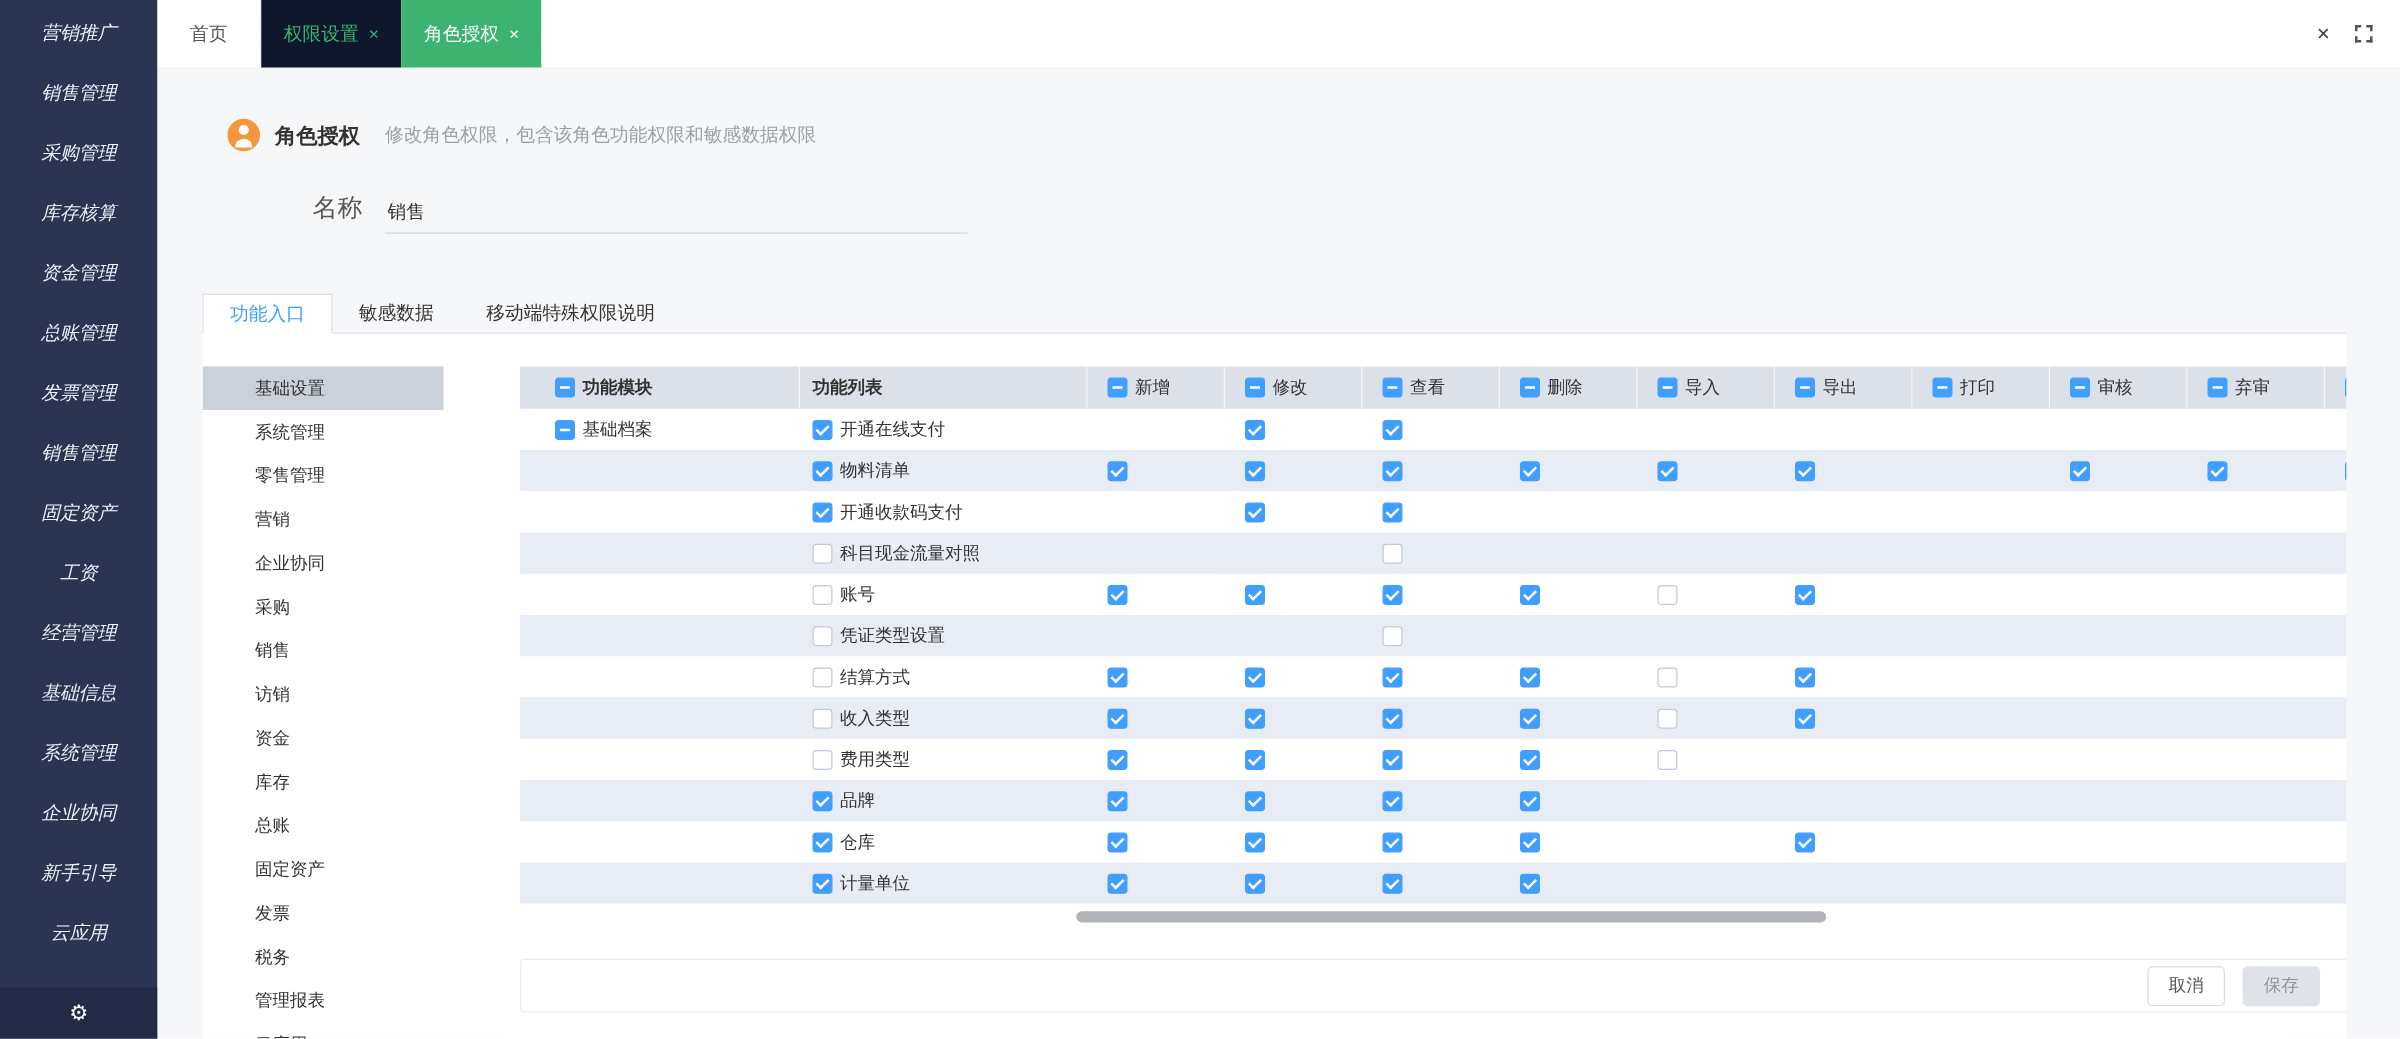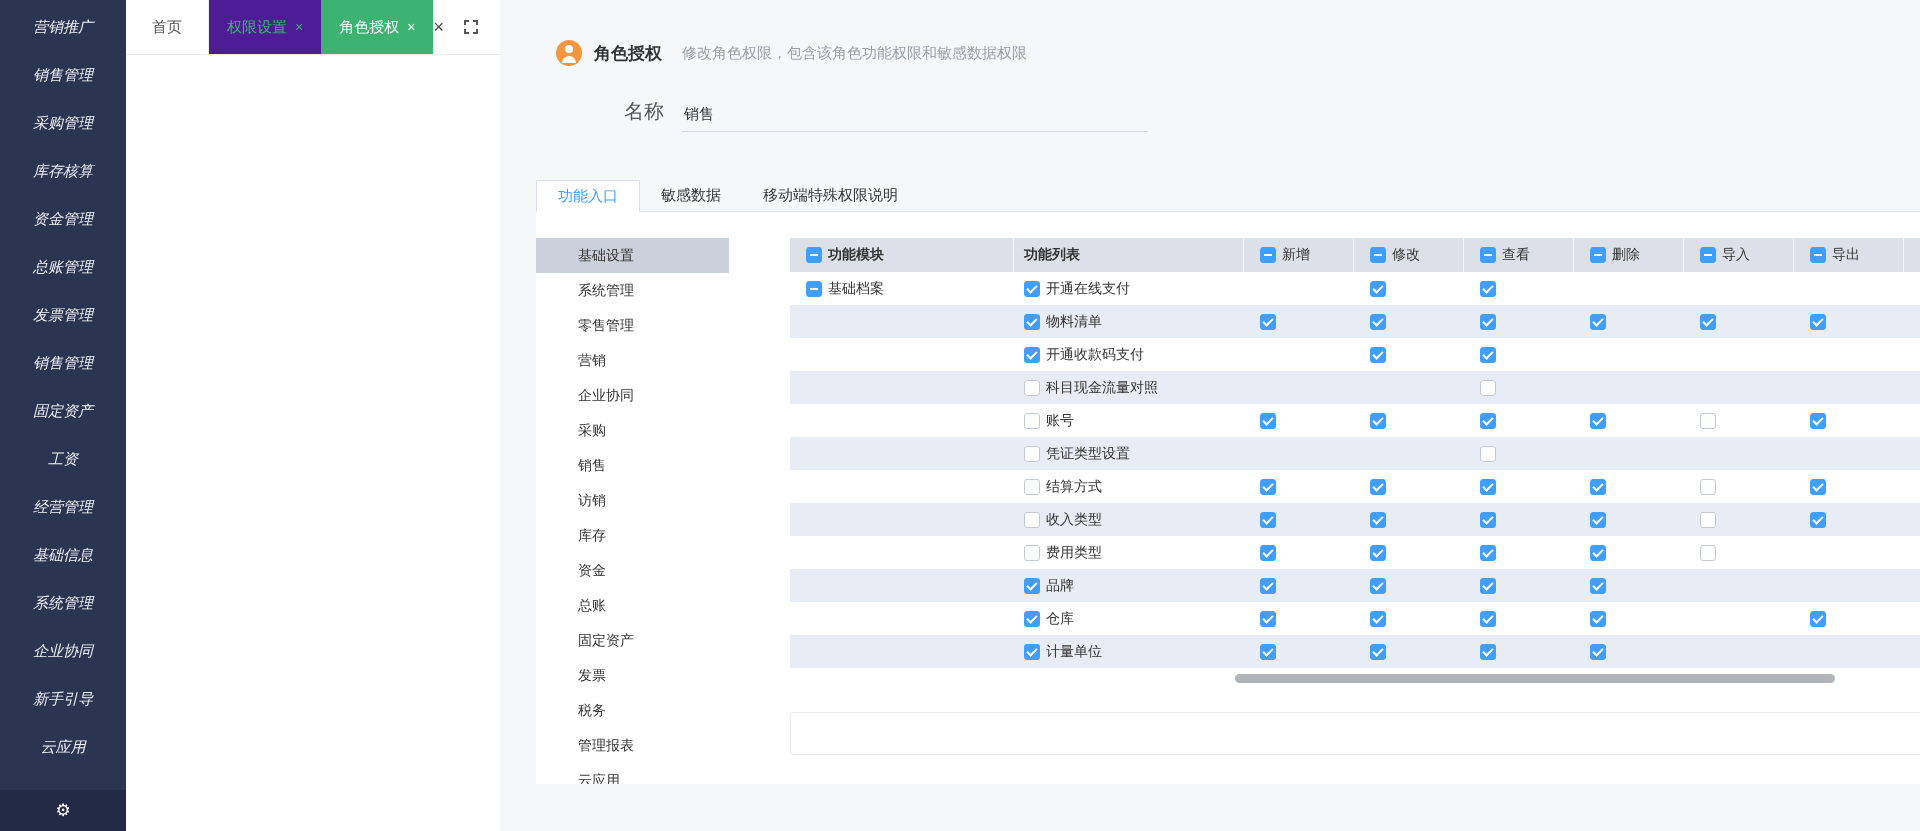--- a/index.html
+++ b/index.html
@@ -7,27 +7,27 @@
   body{font-family:"Liberation Sans","DejaVu Sans",sans-serif;font-size:15px;color:#333;overflow:hidden;background:#fff;}
   .app{display:flex;width:1920px;height:831px;}
 
   
   .sidebar{width:126px;flex:none;background:#2b3450;display:flex;flex-direction:column;font-style:italic;}
   .sidebar-menu{flex:1;padding-top:3px;overflow:hidden;}
   .sidebar-item{height:48px;line-height:48px;text-align:center;color:#eef1f8;font-size:15px;cursor:pointer;}
   .sidebar-gear{height:41px;background:#222a45;display:flex;align-items:center;justify-content:center;color:#fff;font-size:17px;cursor:pointer;}
 
   
-  .main{flex:1;display:flex;flex-direction:row;min-width:0;}
+  .main{flex:1;display:flex;flex-direction:column;min-width:0;}
   .tabbar{height:55px;background:#fff;display:flex;align-items:stretch;flex:none;border-bottom:1px solid #ebedf0;}
   .tab-strip{display:flex;align-items:stretch;}
   .tab{display:flex;align-items:center;font-size:15px;cursor:pointer;}
   .tab-home{padding:0 26px;color:#555;border-right:1px solid #efefef;}
   .page-tab{padding:0 18px;gap:8px;}
-  .tab-tint{background:#4c1d95;color:#3cb371;}
+  .tab-tint{background:#0f172a;color:#3cb371;}
   .tab-active{background:#3cb371;color:#fff;}
   .tab-close{font-size:14px;line-height:1;}
   .tabbar-right{margin-left:auto;display:flex;align-items:center;gap:20px;padding-right:22px;color:#333;}
   .close-x{font-size:18px;line-height:1;cursor:pointer;color:#444;}
   .fs-icon{position:relative;width:14px;height:14px;display:inline-block;cursor:pointer;}
   .fs-icon i{position:absolute;width:5px;height:5px;border:2px solid #555;display:block;}
   .fs-icon i:nth-child(1){top:0;left:0;border-right:none;border-bottom:none;}
   .fs-icon i:nth-child(2){top:0;right:0;border-left:none;border-bottom:none;}
   .fs-icon i:nth-child(3){bottom:0;left:0;border-right:none;border-top:none;}
   .fs-icon i:nth-child(4){bottom:0;right:0;border-left:none;border-top:none;}
@@ -56,21 +56,21 @@
   .menu-item.selected{background:#cbd1da;}
 
   .table-col{margin-left:33px;width:1489px;flex:none;display:flex;flex-direction:column;}
   .ptable{position:relative;width:1489px;height:430px;overflow:hidden;}
   .tinner{width:1554px;}
   .thead-row{display:flex;height:34px;background:#dce1e9;}
   .thead-row .cell{border-right:1px solid rgba(255,255,255,.65);height:100%;}
   .trow{display:flex;height:33px;align-items:center;}
   .trow.striped{background:#e8edf5;}
   .cell{display:flex;align-items:center;flex:none;gap:6px;}
-  .cell-mod{width:224px;padding-left:16px;}
+  .cell-mod{width:224px;padding-left:28px;}
   .cell-feat{width:230px;padding-left:10px;}
   .cell-perm{width:110px;padding-left:16px;}
   .th-label{font-size:14px;color:#333;}
   .th-strong{font-weight:700;}
   .row-label{font-size:14px;color:#333;}
 
   
   .cb{width:16px;height:16px;border-radius:3px;border:1px solid #c3c9d4;background:#fff;display:inline-block;flex:none;position:relative;cursor:pointer;}
   .cb-checked,.cb-ind{background:#409eff;border-color:#409eff;}
   .cb-checked::after{content:"";position:absolute;left:4px;top:1px;width:4px;height:8px;border:2px solid #fff;border-top:none;border-left:none;transform:rotate(45deg);}
@@ -163,22 +163,22 @@
       <div class="panel">
         <div class="module-menu">
             <div class="menu-item selected">基础设置</div>
             <div class="menu-item">系统管理</div>
             <div class="menu-item">零售管理</div>
             <div class="menu-item">营销</div>
             <div class="menu-item">企业协同</div>
             <div class="menu-item">采购</div>
             <div class="menu-item">销售</div>
             <div class="menu-item">访销</div>
+            <div class="menu-item">资金</div>
             <div class="menu-item">库存</div>
-            <div class="menu-item">资金</div>
             <div class="menu-item">总账</div>
             <div class="menu-item">固定资产</div>
             <div class="menu-item">发票</div>
             <div class="menu-item">税务</div>
             <div class="menu-item">管理报表</div>
             <div class="menu-item">云应用</div>
           </div>
 
         <div class="table-col">
           <div class="ptable">

